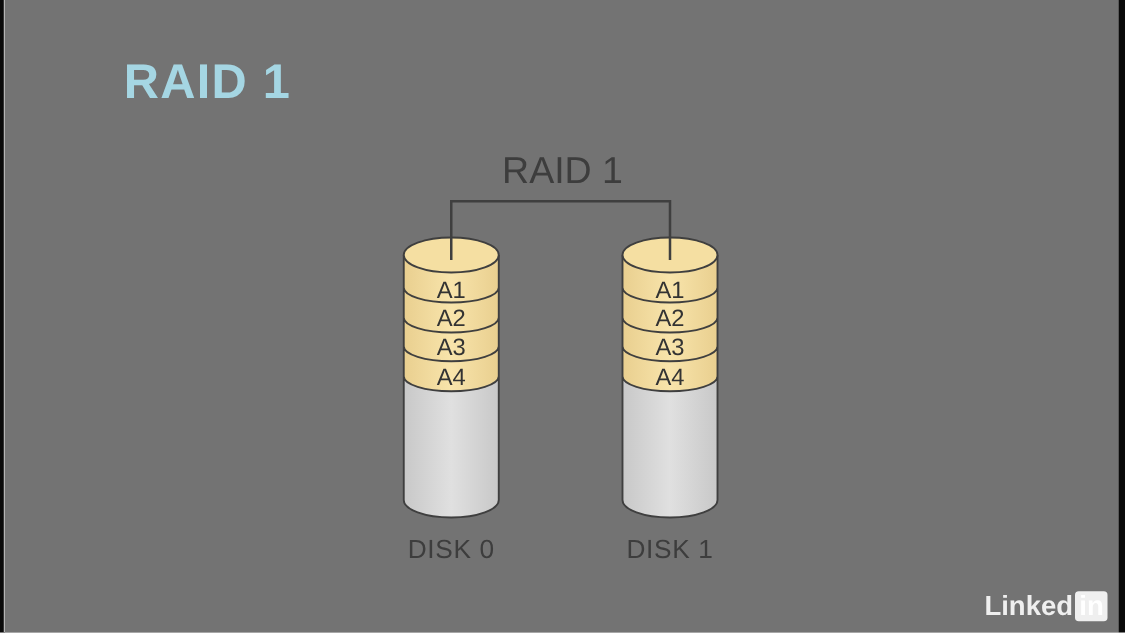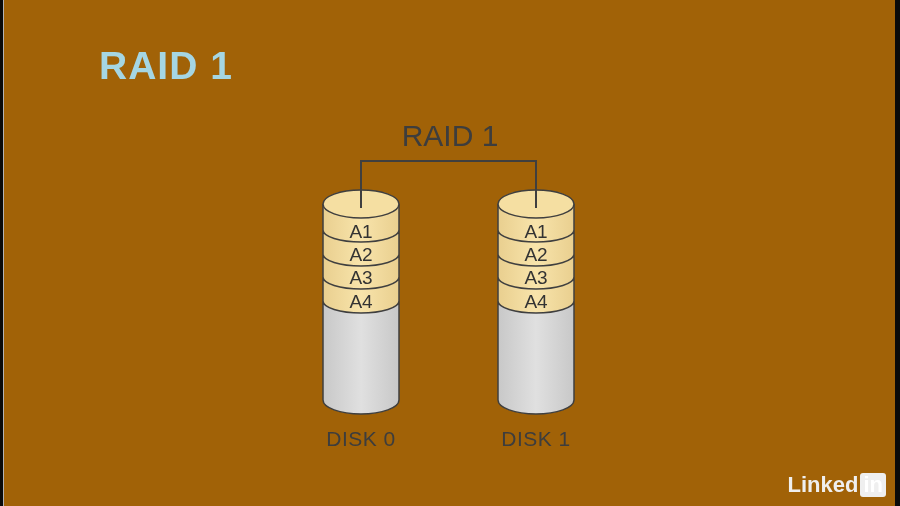--- a/index.html
+++ b/index.html
@@ -1,21 +1,21 @@
 <!DOCTYPE html>
 <html><head>
 <meta charset="utf-8">
 <style>
   html,body{margin:0;padding:0;}
   body{
     width:900px;height:506px;overflow:hidden;
     background:#ffffff;
     font-family:"Liberation Sans", sans-serif;
   }
-  .stage{position:relative;width:900px;height:506px;background:#a16207;}
+  .stage{position:relative;width:900px;height:506px;background:#737373;}
 
   
   .edge-bar{position:absolute;top:0;height:506px;background:#0a0a0a;}
   .edge-bar.left{left:0;width:3px;border-right:1px solid #b4b4b4;}
   .edge-bar.right{right:0;width:5px;}
 
   
   .slide-title{
     position:absolute;left:99px;top:44px;margin:0;
     font-size:39px;font-weight:bold;letter-spacing:1px;

